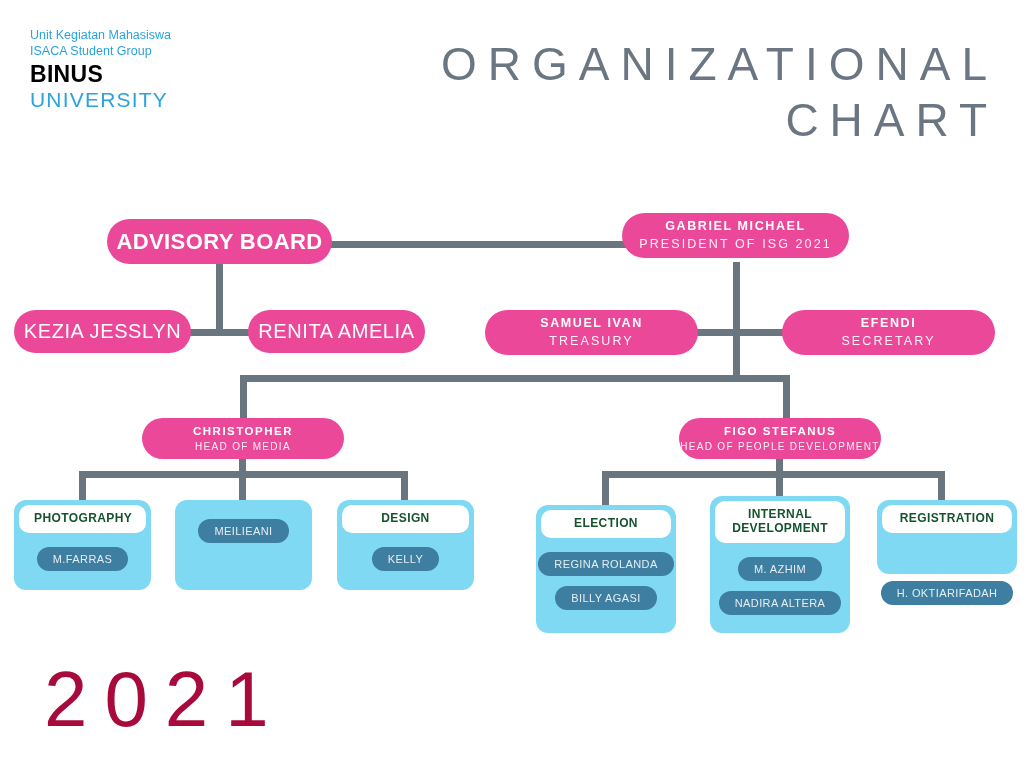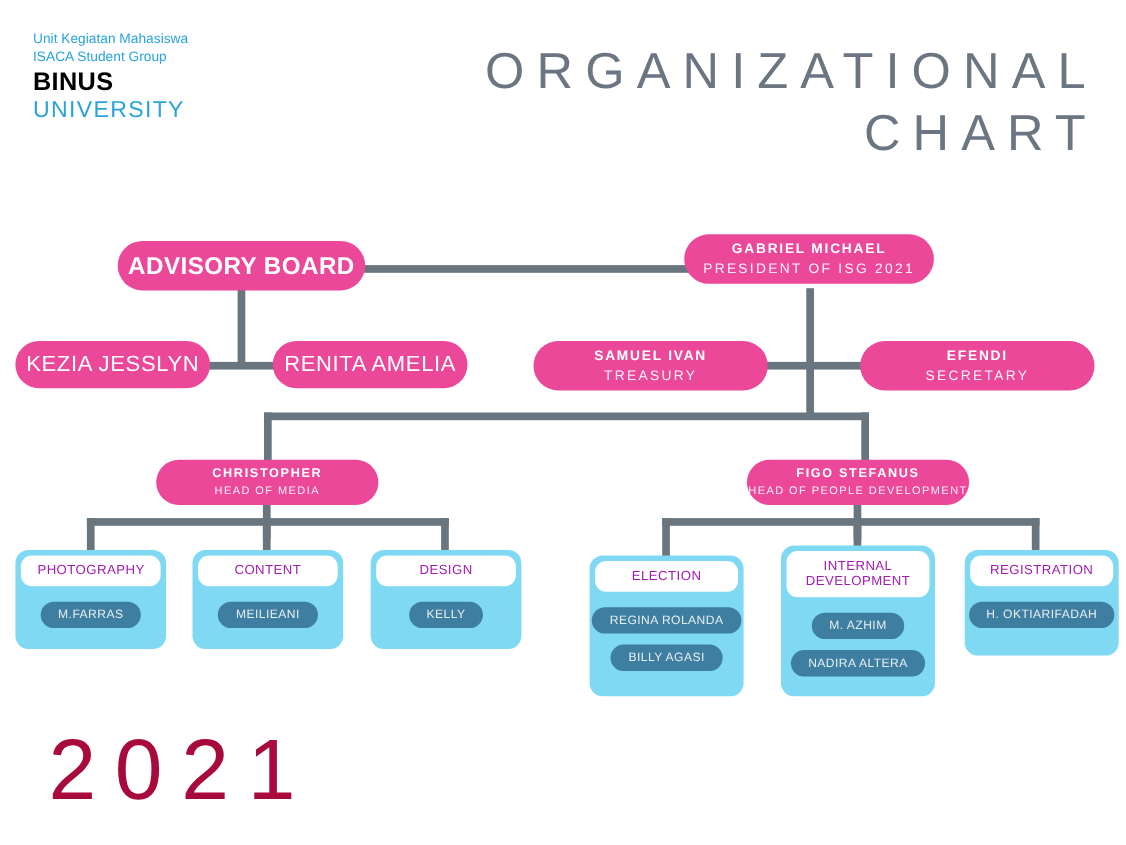--- a/index.html
+++ b/index.html
@@ -166,23 +166,23 @@
     box-sizing: border-box;
     padding: 5px;
     display: flex;
     flex-direction: column;
     align-items: center;
   }
   .dept-head {
     width: 100%;
     background: #ffffff;
     border-radius: 10px;
-    color: #a21caf;
+    color: #14532d;
     font-size: 12px;
-    font-weight: normal;
+    font-weight: bold;
     letter-spacing: 0.4px;
     text-align: center;
     padding: 7px 15px;
     box-sizing: border-box;
     line-height: 1.15;
   }
   .dept-members {
     width: 100%;
     display: flex;
     flex-direction: column;
@@ -279,21 +279,20 @@
 </div>
 
 <div class="dept" style="left:14px; top:500px; width:137px; height:90px;">
   <div class="dept-head">PHOTOGRAPHY</div>
   <div class="dept-members">
     <span class="member">M.FARRAS</span>
   </div>
 </div>
 
 <div class="dept" style="left:175px; top:500px; width:137px; height:90px;">
-  <div class="dept-head">CONTENT</div>
   <div class="dept-members">
     <span class="member">MEILIEANI</span>
   </div>
 </div>
 
 <div class="dept" style="left:337px; top:500px; width:137px; height:90px;">
   <div class="dept-head">DESIGN</div>
   <div class="dept-members">
     <span class="member">KELLY</span>
   </div>
@@ -308,20 +307,20 @@
 </div>
 
 <div class="dept" style="left:710px; top:496px; width:140px; height:137px;">
   <div class="dept-head">INTERNAL DEVELOPMENT</div>
   <div class="dept-members">
     <span class="member">M. AZHIM</span>
     <span class="member">NADIRA ALTERA</span>
   </div>
 </div>
 
-<div class="dept" style="left:877px; top:500px; width:140px; height:96px;">
+<div class="dept" style="left:877px; top:500px; width:140px; height:74px;gap:34px;">
   <div class="dept-head">REGISTRATION</div>
   <div class="dept-members">
     <span class="member">H. OKTIARIFADAH</span>
   </div>
 </div>
 
 <div id="year">2021</div>
 
 </body></html>

